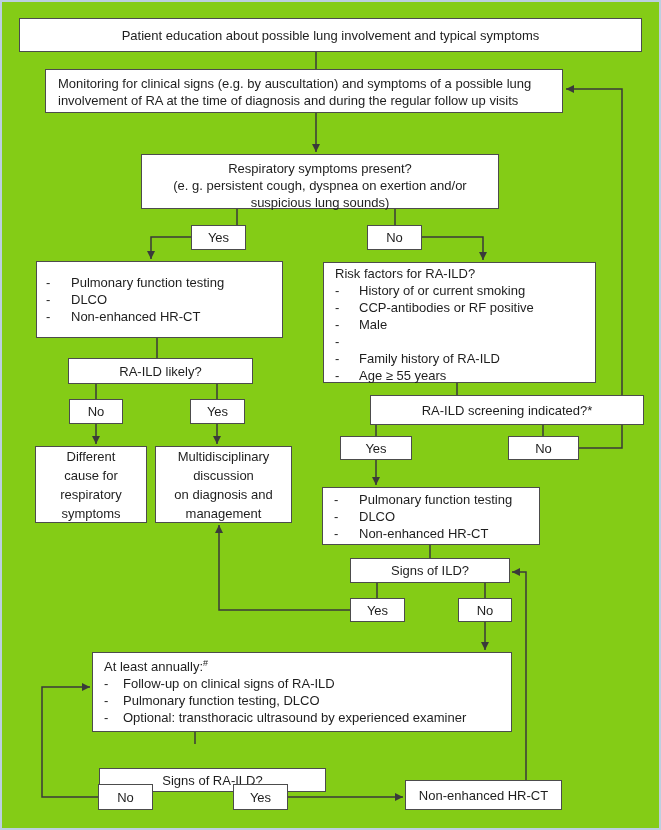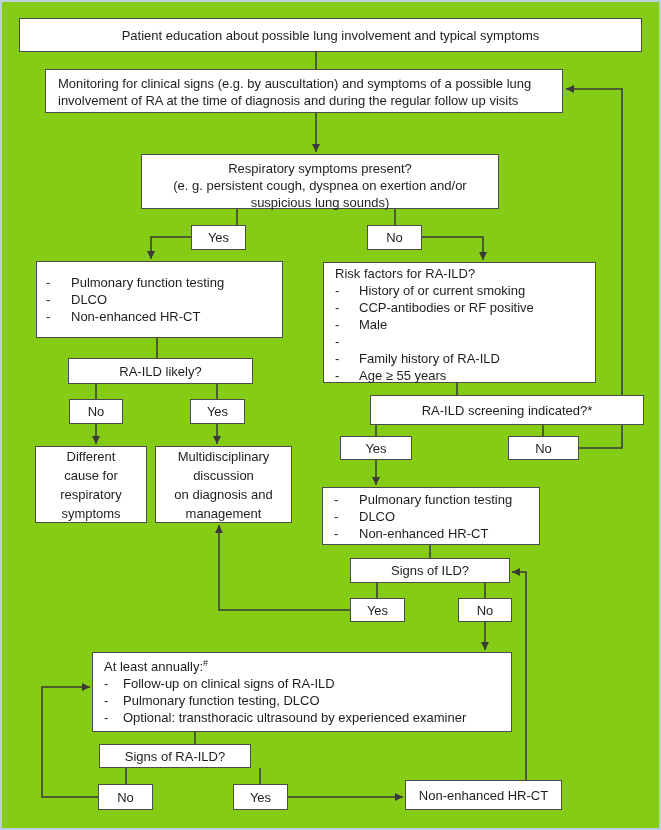--- a/index.html
+++ b/index.html
@@ -39,21 +39,21 @@
   #n-multi .tline{line-height:19px;}
   #n-screening{left:322px;top:395px;width:274px;height:30px;margin-left:48px;}
   #n-yes2{left:340px;top:436px;width:72px;height:24px;}
   #n-no2{left:508px;top:436px;width:71px;height:24px;}
   #n-workup-right{left:322px;top:487px;width:218px;height:58px;padding:3px 0 0 11px;}
   #n-signs-ild{left:350px;top:558px;width:160px;height:25px;}
   #n-yes3{left:350px;top:598px;width:55px;height:24px;}
   #n-no3{left:458px;top:598px;width:54px;height:24px;}
   #n-annually{left:92px;top:652px;width:420px;height:80px;padding:5px 0 0 11px;}
   #n-annually .dash{width:19px;}
-  #n-signs-raild{left:99px;top:744px;width:152px;height:24px;}
+  #n-signs-raild{left:99px;top:768px;width:227px;height:24px;}
   #n-no4{left:98px;top:784px;width:55px;height:26px;}
   #n-yes4{left:233px;top:784px;width:55px;height:26px;}
   #n-hrct{left:405px;top:780px;width:157px;height:30px;}
 </style>
 </head>
 <body>
 
 <div class="canvas">
 
   <svg class="connectors" width="661" height="830" viewBox="0 0 661 830">

